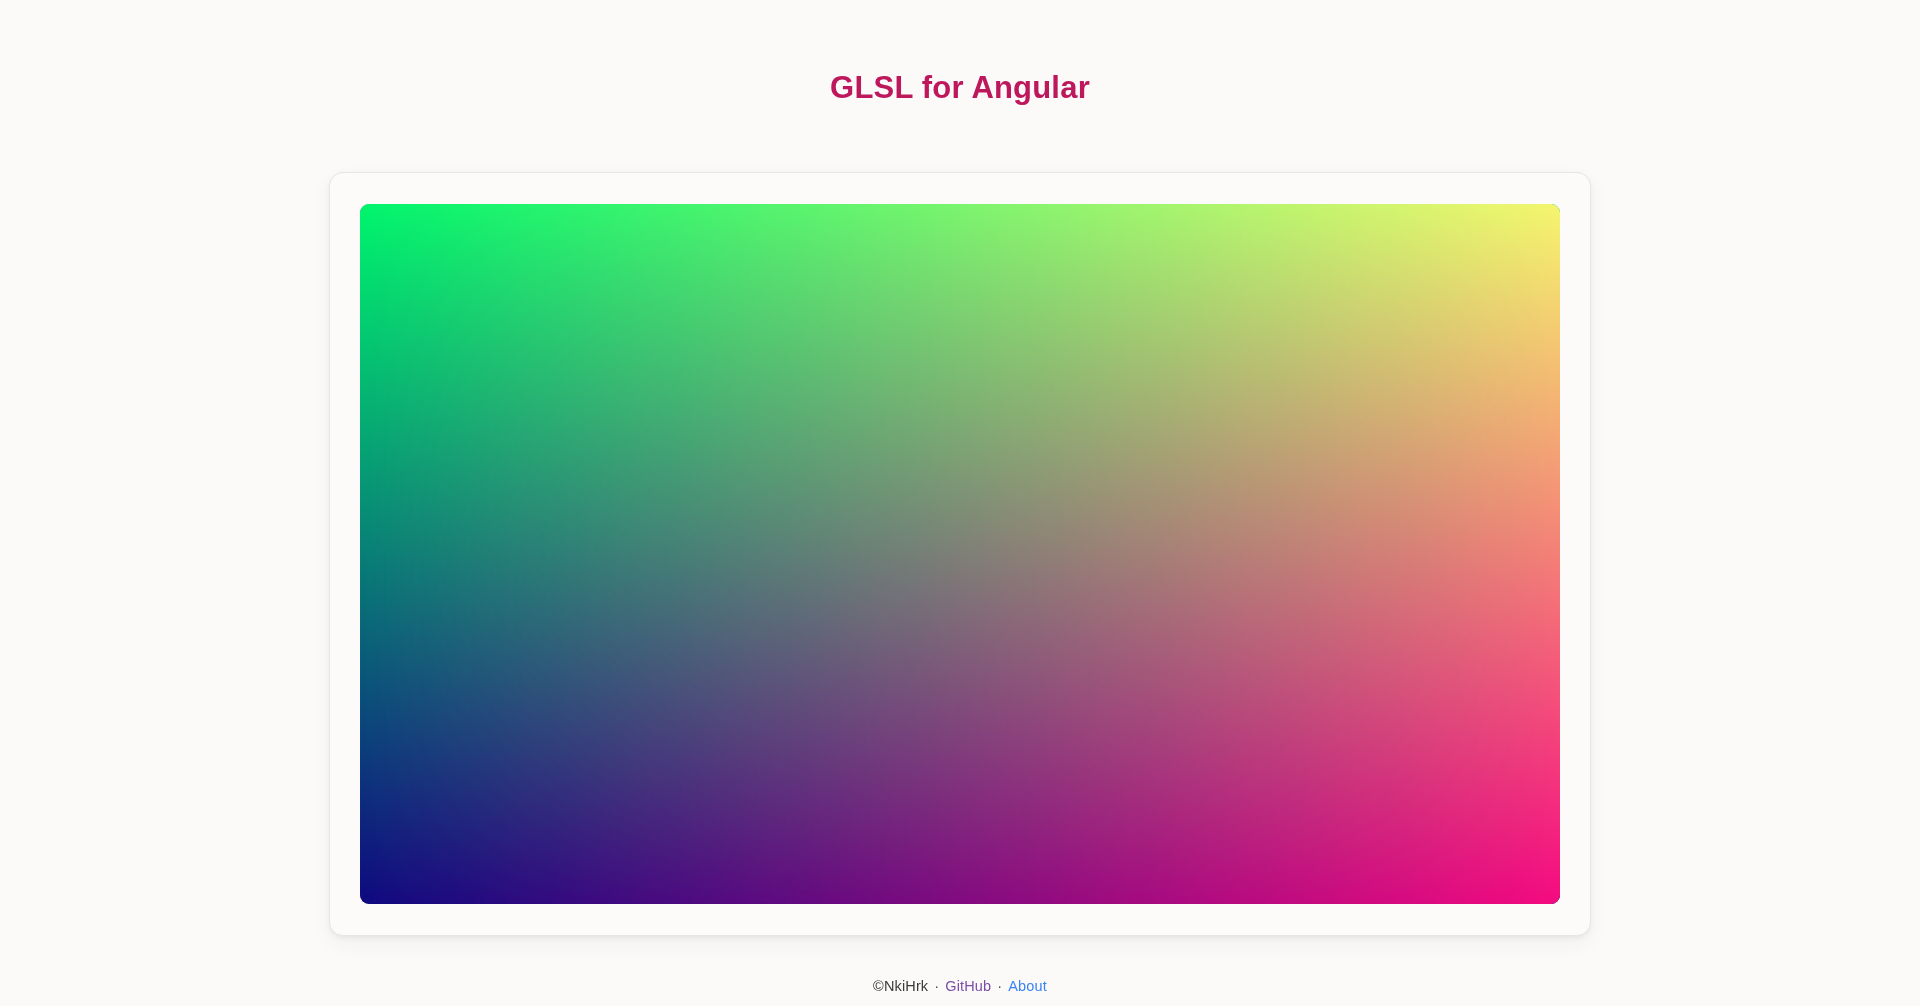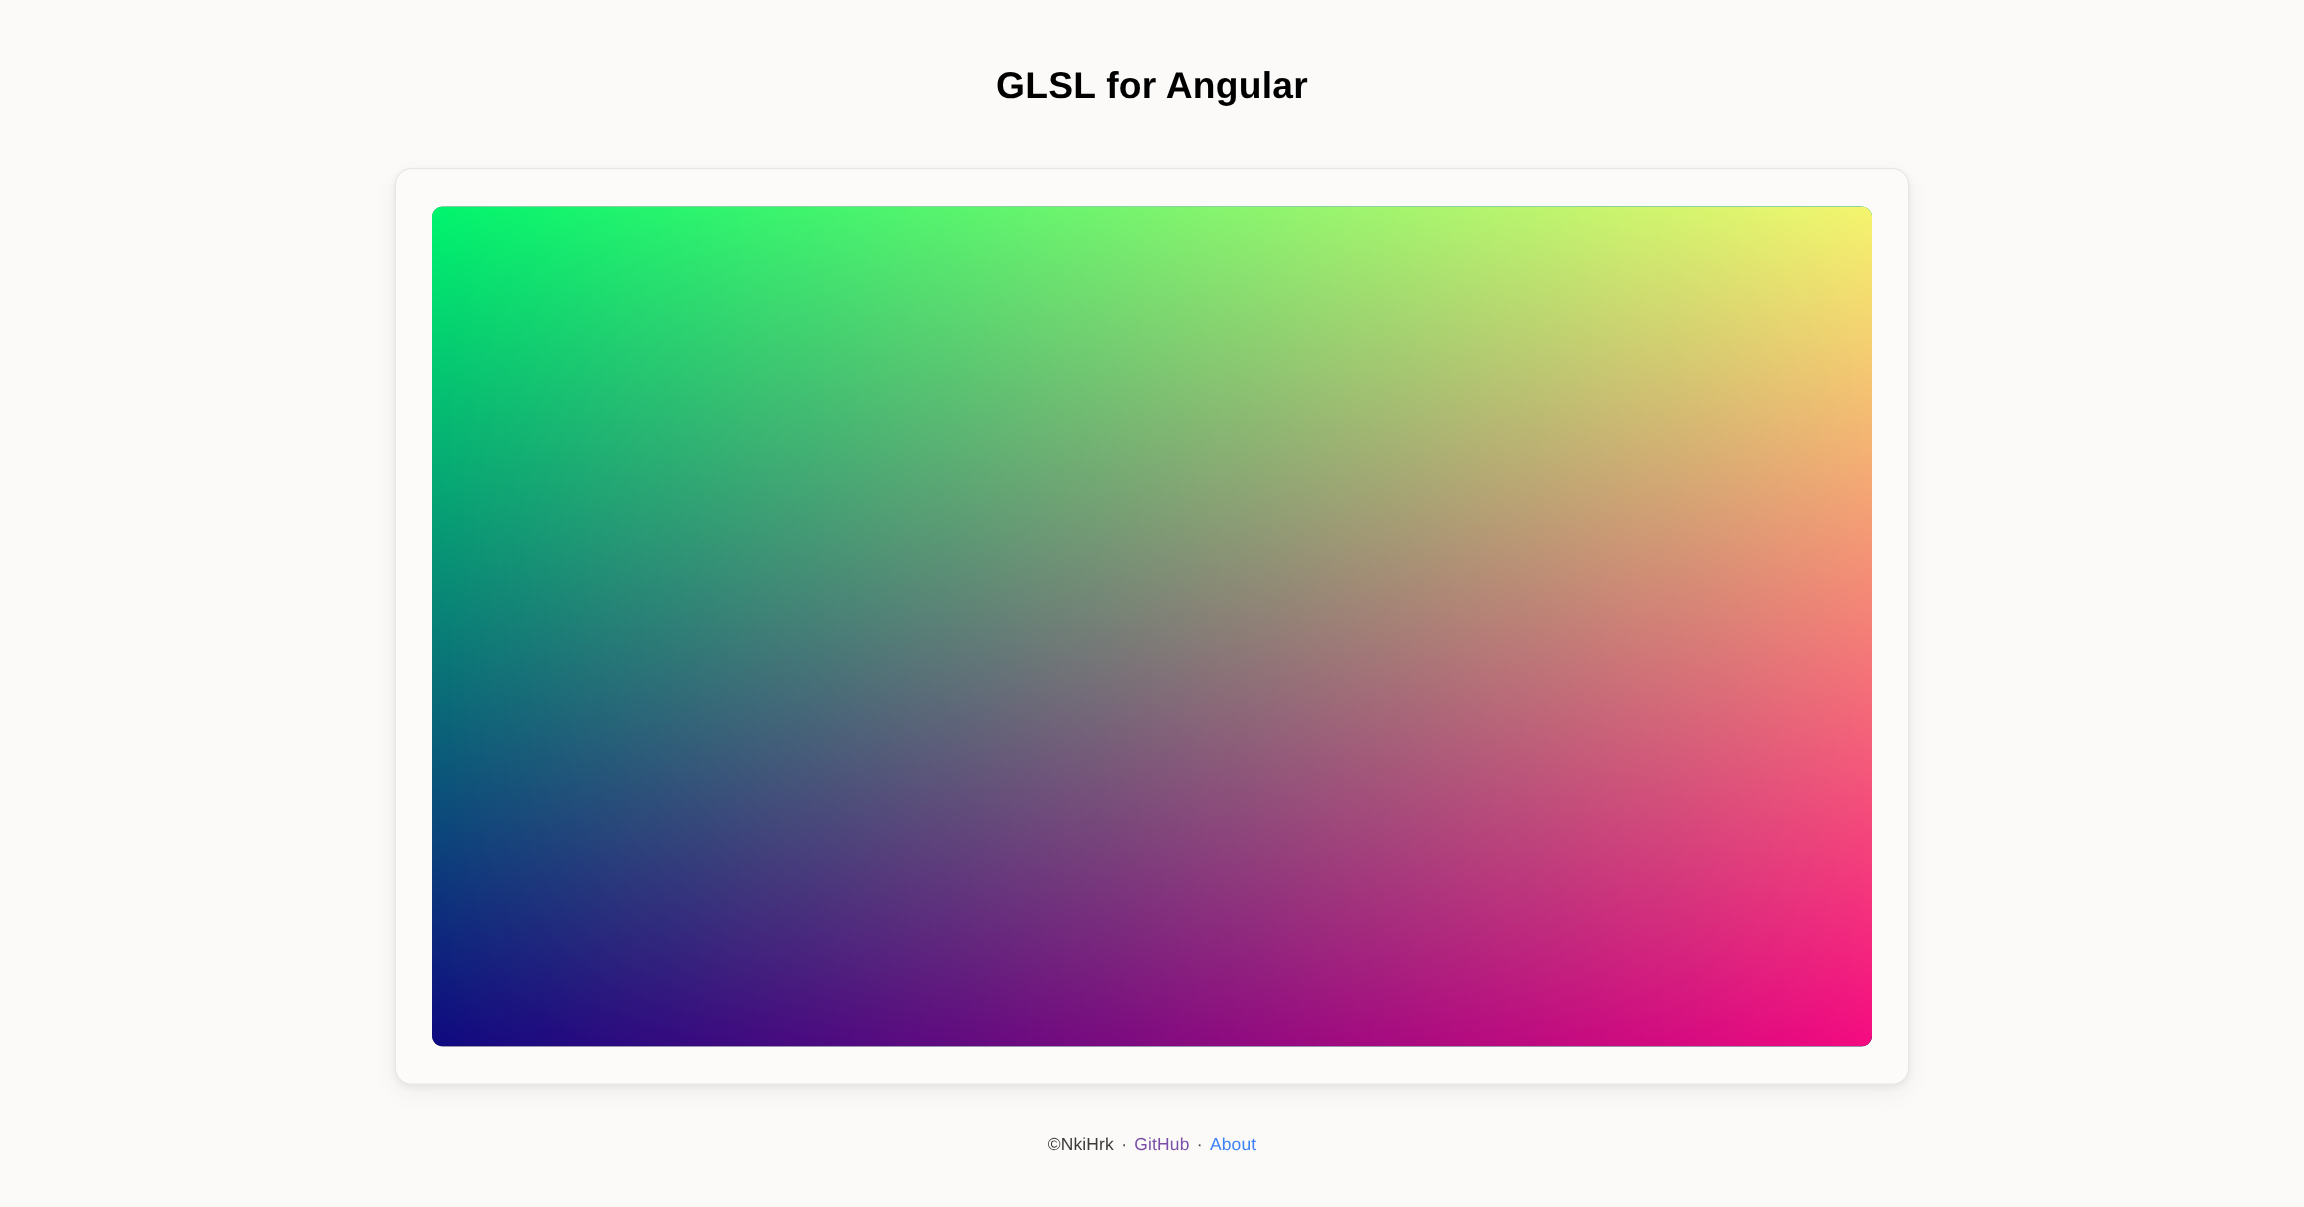--- a/index.html
+++ b/index.html
@@ -19,26 +19,26 @@
     width: 1920px;
     height: 1006px;
     position: relative;
     box-sizing: border-box;
     display: flex;
     flex-direction: column;
     align-items: center;
   }
 
   .page-title {
-    margin: 0;
+    margin: 16px;
     padding: 0;
     font-size: 31px;
     font-weight: 600;
     letter-spacing: 0.2px;
-    color: #000000;
+    color: #be185d;
     line-height: 1;
     padding-top: 56px;
   }
 
   .card {
     margin-top: 53px;
     width: 1262px;
     height: 764px;
     box-sizing: border-box;
     background: #fcfbfa;

